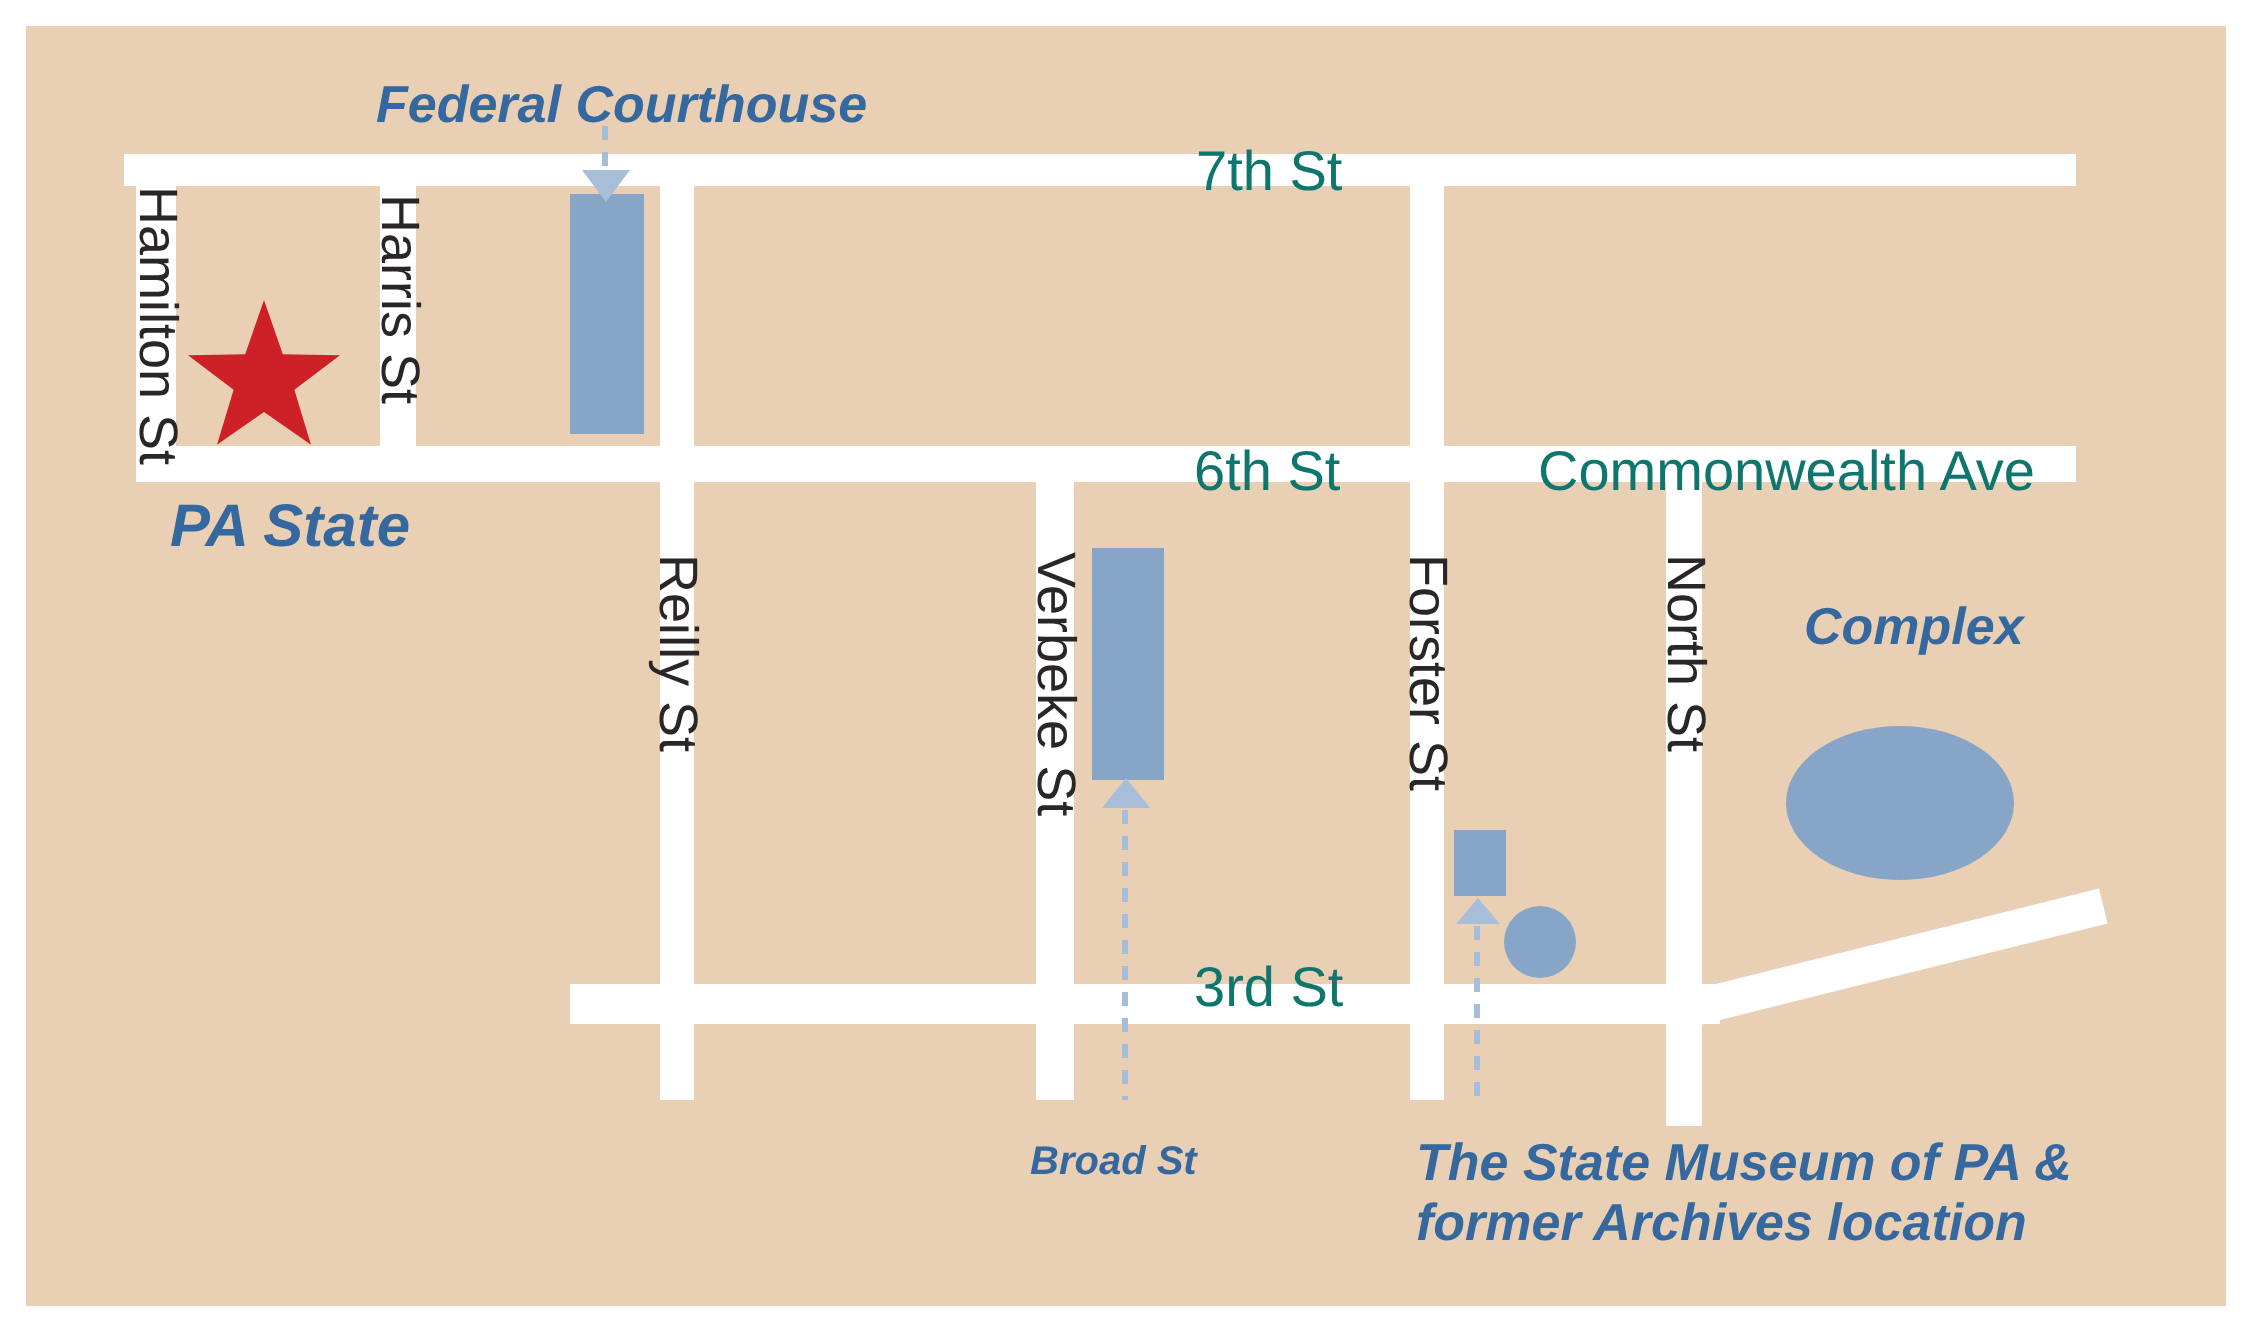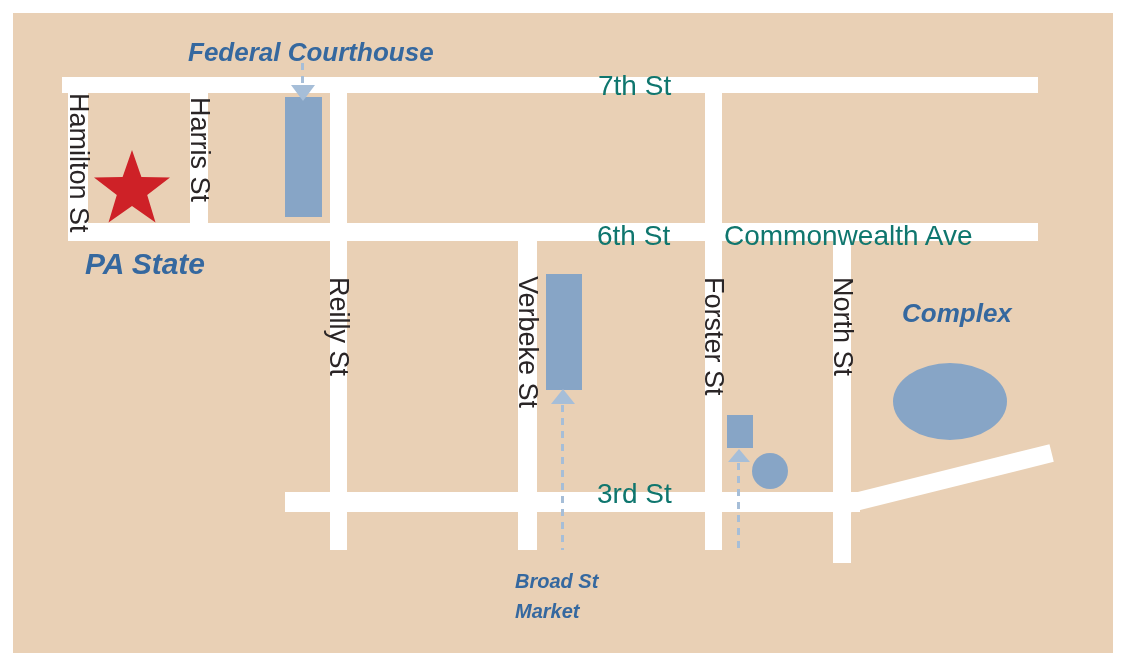--- a/index.html
+++ b/index.html
@@ -17,21 +17,21 @@
   .sharris{left:177px;top:64px;width:18px;height:164px;}
   .sreilly{left:317px;top:64px;width:17px;height:473px;}
   .sverbeke{left:505px;top:210px;width:19px;height:327px;}
   .sforster{left:692px;top:64px;width:17px;height:473px;}
   .snorth{left:820px;top:227px;width:18px;height:323px;}
 
   
   .hlabel{position:absolute;color:#0f766e;font-size:28px;line-height:1;white-space:nowrap;}
   .l7th{left:585px;top:59px;}
   .l6th{left:584px;top:209px;}
-  .lcomm{left:711px;top:209px;text-align:center;}
+  .lcomm{left:756px;top:209px;text-align:center;}
   .l3rd{left:584px;top:467px;}
   .vlabel{position:absolute;color:#2a2526;font-size:27px;line-height:1;white-space:nowrap;
           transform:rotate(90deg);transform-origin:0 0;}
   .lhamilton{left:79px;top:80px;}
   .lharris{left:200px;top:84px;}
   .lreilly{left:339px;top:264px;}
   .lverbeke{left:528px;top:263px;}
   .lforster{left:714px;top:264px;}
   .lnorth{left:843px;top:264px;}
 
@@ -116,18 +116,21 @@
     <div class="note narchives">
       <div>PA State</div>
     </div>
 
     <div class="note ncapitol">
       <div>Complex</div>
     </div>
 
     <div class="note nmarket">
       <div>Broad St</div>
-      <div>Market</div>
     </div>
 
+    <div class="note nmuseum">
+      <div>The State Museum of PA &amp;</div>
+      <div>former Archives location</div>
+    </div>
 
   </div>
 </div>
 
 </body></html>

